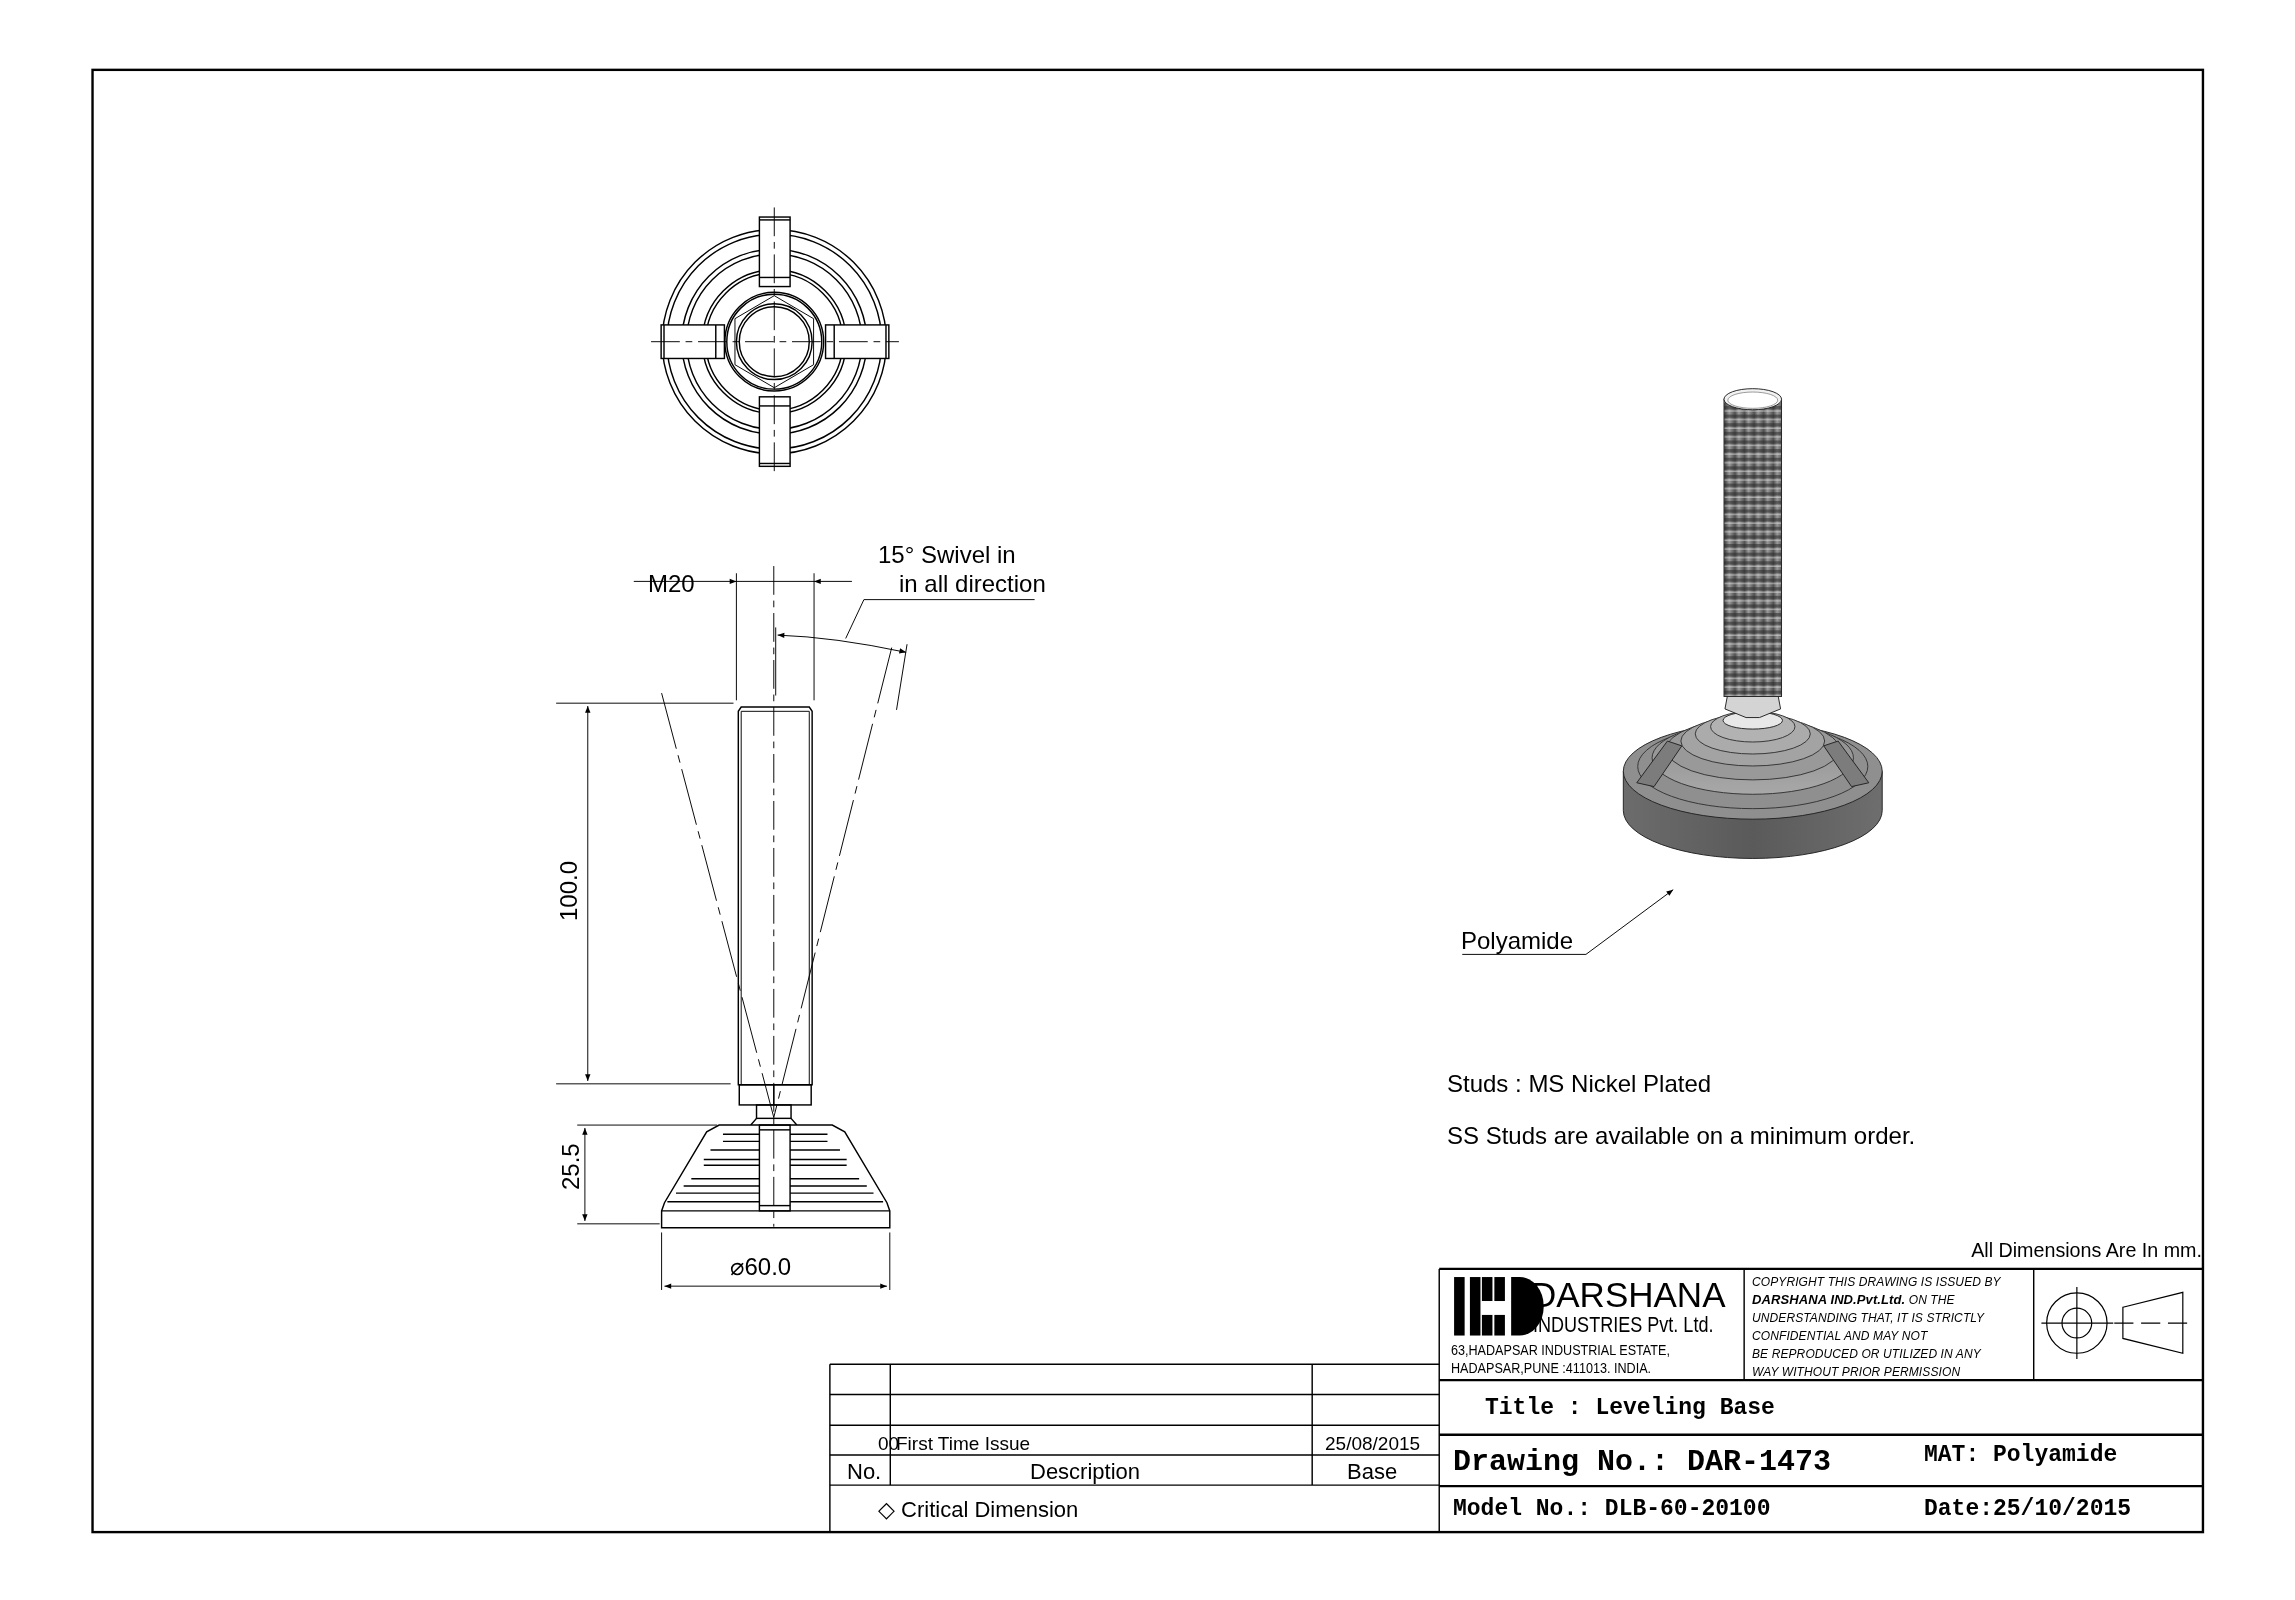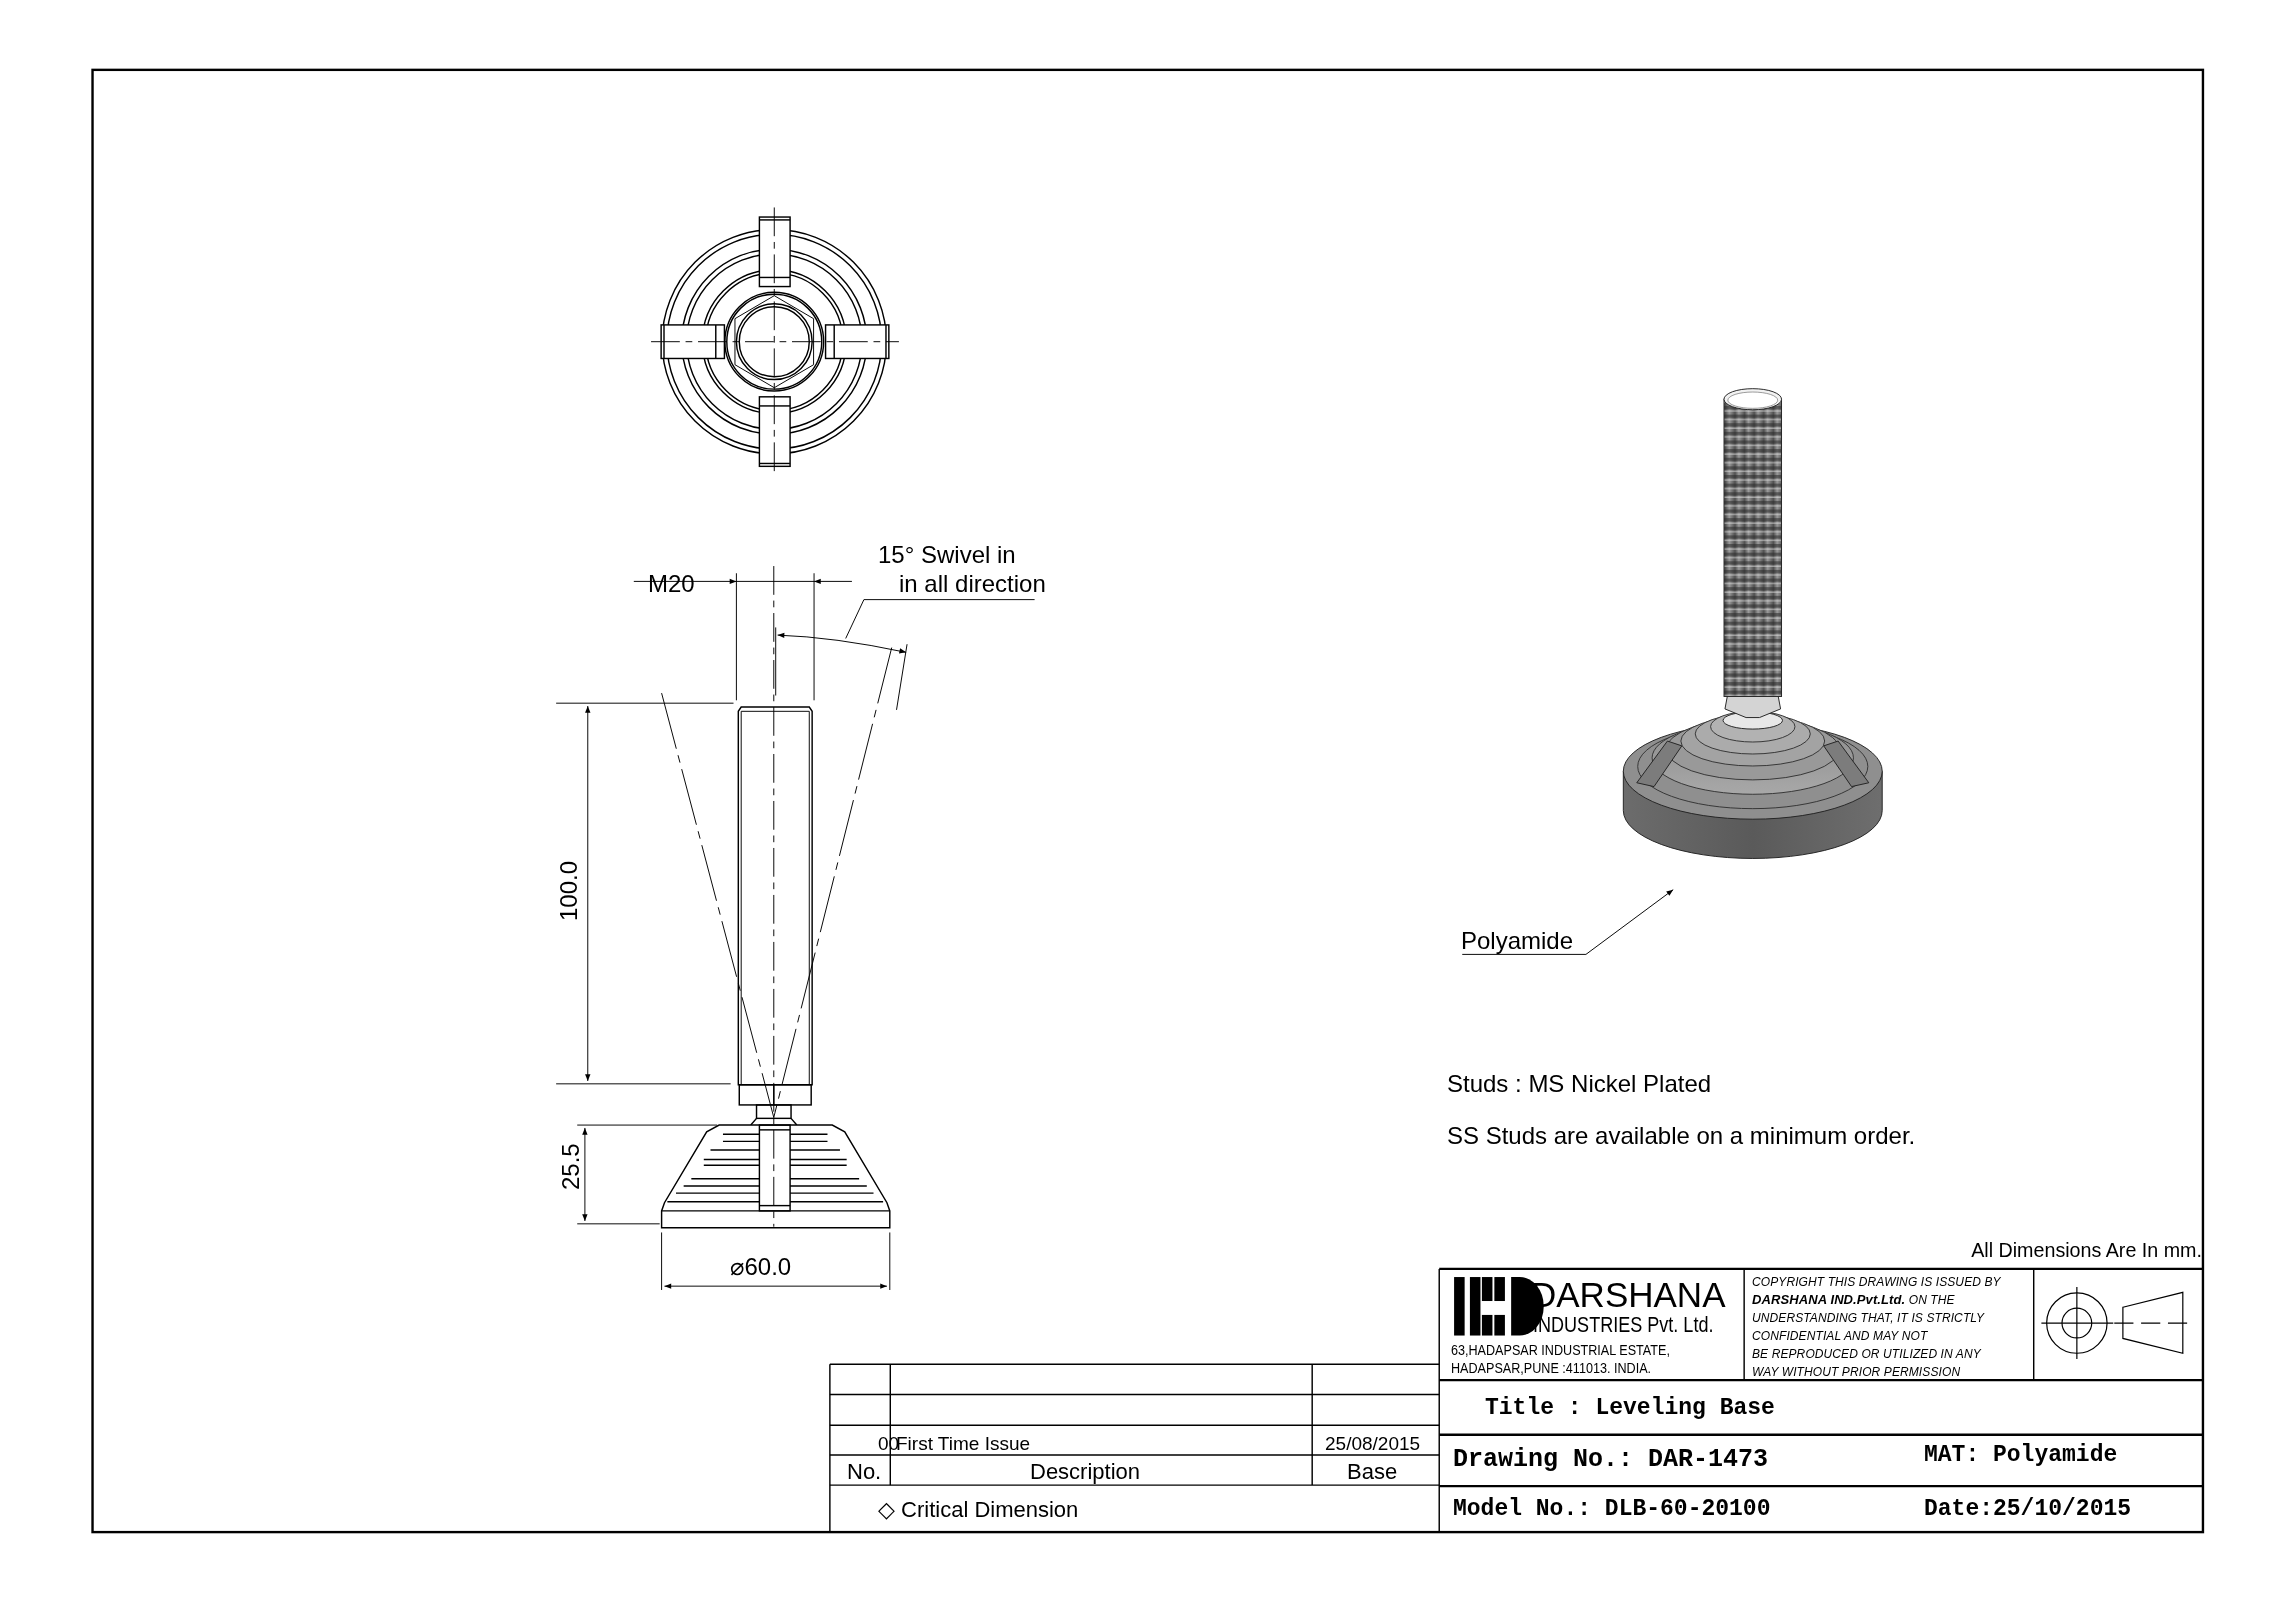--- a/index.html
+++ b/index.html
@@ -251,17 +251,17 @@
 <div class="abs sans copyright" style="left:1752px; top:1273px;">
   <div>COPYRIGHT THIS DRAWING IS ISSUED BY</div>
   <div><b>DARSHANA IND.Pvt.Ltd.</b><span> ON THE</span></div>
   <div>UNDERSTANDING THAT, IT IS STRICTLY</div>
   <div>CONFIDENTIAL AND MAY NOT</div>
   <div>BE REPRODUCED OR UTILIZED IN ANY</div>
   <div>WAY WITHOUT PRIOR PERMISSION</div>
 </div>
 
 <div class="txt mono" style="left:1453px; top:1397px; font-size:23px;margin-left:32px;">Title : Leveling Base</div>
-<div class="txt mono" style="left:1453px; top:1447px; font-size:25px;">Drawing No.: DAR-1473</div>
+<div class="txt mono" style="left:1453px; top:1447px; font-size:30px;">Drawing No.: DAR-1473</div>
 <div class="txt mono" style="left:1924px; top:1444px; font-size:23px;">MAT: Polyamide</div>
 <div class="txt mono" style="left:1453px; top:1498px; font-size:23px;">Model No.: DLB-60-20100</div>
 <div class="txt mono" style="left:1924px; top:1498px; font-size:23px;">Date:25/10/2015</div>
 
 
 </body></html>

